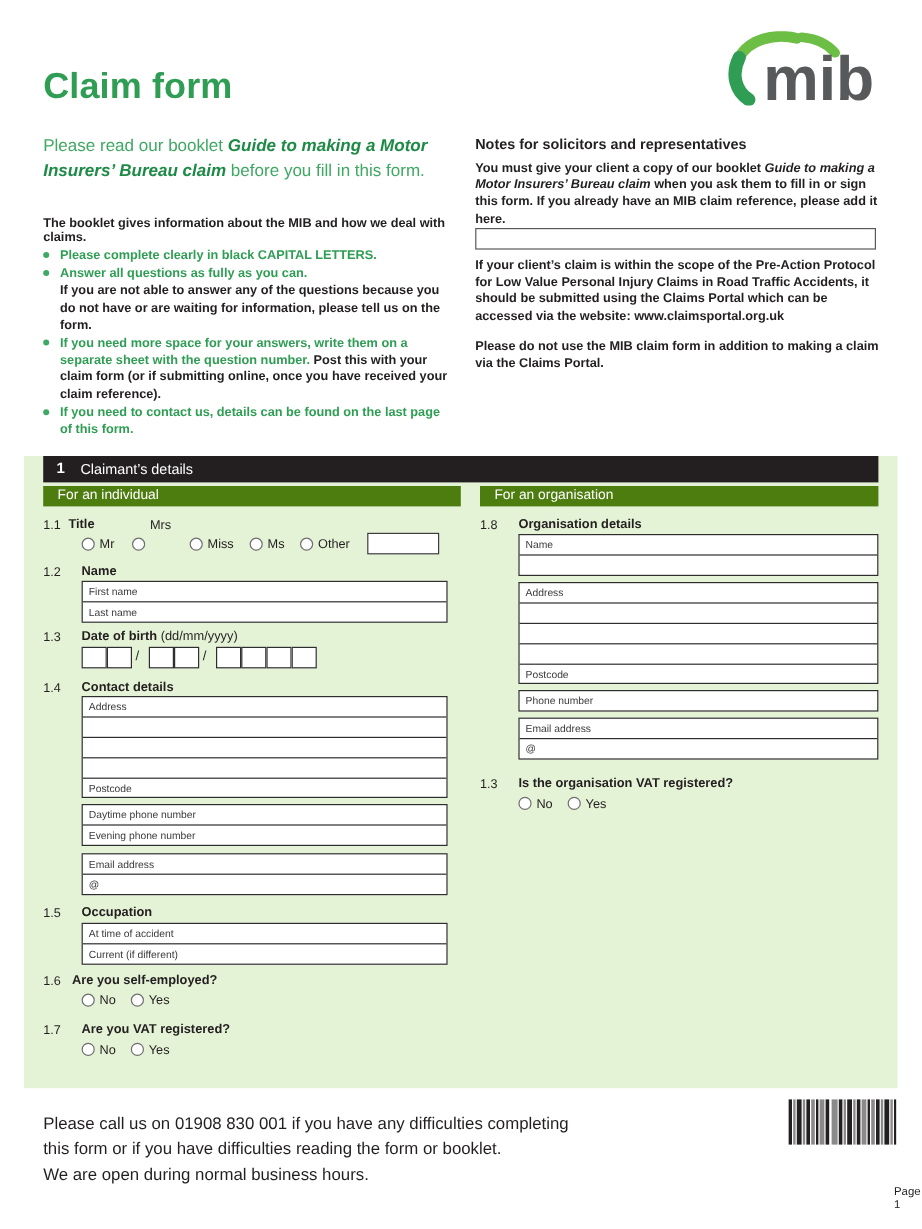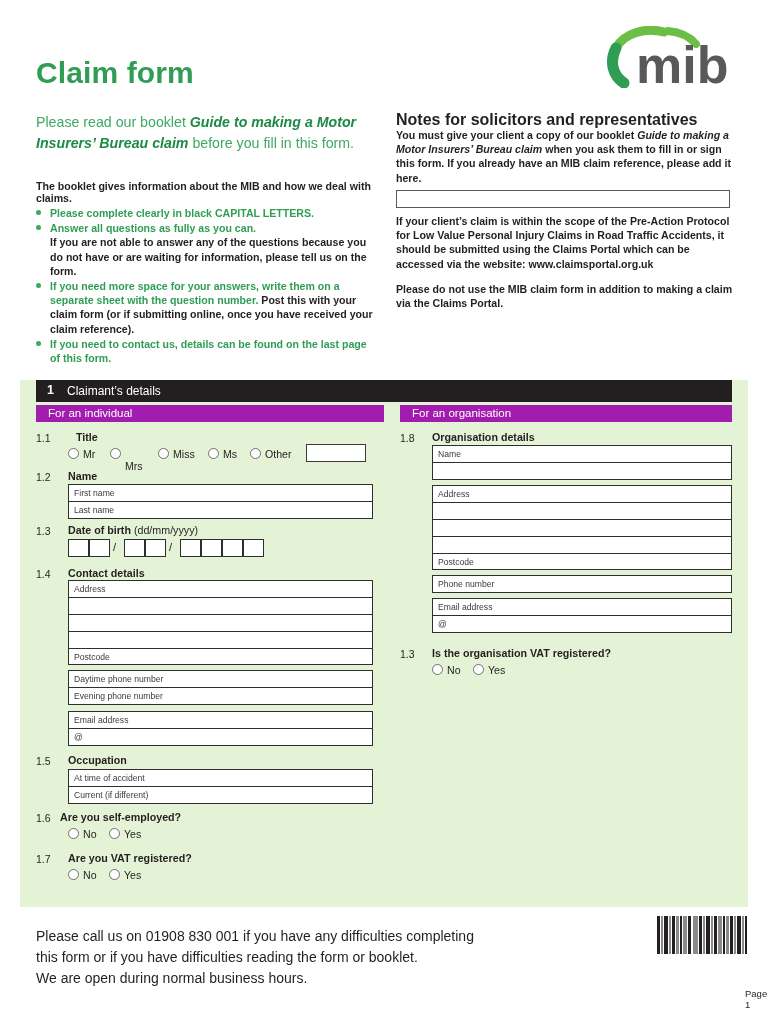--- a/index.html
+++ b/index.html
@@ -34,21 +34,21 @@
   .bullet .dot{
     position:absolute;left:0;top:4px;width:5px;height:5px;border-radius:50%;
     background:#3fa863;
   }
   .bullet .g{color:#2f9e54;font-weight:bold;font-size:10.6px;line-height:14.2px;}
   .bullet .k{color:#231f20;font-weight:bold;font-size:10.6px;line-height:14.2px;}
   .bullet p{margin:0;font-size:10.6px;line-height:14.2px;}
 
   
   .notes{position:absolute;left:396px;top:113px;width:338px;}
-  .notes h3{margin:0 0 1px 0;font-size:16px;font-weight:bold;line-height:14px;}
+  .notes h3{margin:0 0 6px 0;font-size:12px;font-weight:bold;line-height:14px;}
   .notes p{margin:0;font-size:10.6px;line-height:14.2px;font-weight:bold;}
   .notes i{font-style:italic;}
   .ref-box{
     position:absolute;left:396px;top:190px;width:334px;height:18px;
     border:1.4px solid #58595b;background:#fff;box-sizing:border-box;
   }
   .notes2{position:absolute;left:396px;top:214px;width:340px;}
   .notes2 p{margin:0;font-size:10.6px;line-height:14.2px;font-weight:bold;}
   .notes2 p.spaced{margin-top:11px;}
 
@@ -61,21 +61,21 @@
     background:#e4f2d6;
   }
   .secbar{
     position:absolute;left:16px;top:0px;width:696px;height:22px;
     background:#231f20;color:#ffffff;
   }
   .secbar .num{position:absolute;left:11px;top:3px;font-size:12.5px;font-weight:bold;}
   .secbar .lbl{position:absolute;left:31px;top:3.5px;font-size:12px;}
 
   .colhdr{
-    position:absolute;height:17px;background:#a21caf;color:#ffffff;
+    position:absolute;height:17px;background:#4d7c0f;color:#ffffff;
     font-size:11.5px;
   }
   .colhdr span{position:absolute;left:12px;top:1.5px;}
   .colhdr.left{left:16px;top:25px;width:348px;}
   .colhdr.right{left:380px;top:25px;width:332px;}
   .qnum{position:absolute;font-size:10.5px;color:#231f20;}
   .qlabel{position:absolute;font-size:10.7px;font-weight:bold;color:#231f20;}
   .qlabel .norm{font-weight:normal;}
 
   
@@ -177,26 +177,26 @@
     </div>
 
     <div class="colhdr left">
       <span>For an individual</span>
     </div>
     <div class="colhdr right">
       <span>For an organisation</span>
     </div>
 
     <div class="qnum" style="left:16px;top:52px;">1.1</div>
-    <div class="qlabel" style="left:56px;top:51px;text-align:center;">Title</div>
+    <div class="qlabel" style="left:37px;top:51px;text-align:center;">Title</div>
 
     <div class="radio" style="left:48px;top:68px;"></div>
     <div class="rlabel" style="left:63px;top:68px;">Mr</div>
     <div class="radio" style="left:90px;top:68px;"></div>
-    <div class="rlabel" style="left:105px;top:80px;">Mrs</div>
+    <div class="rlabel" style="left:105px;top:52px;">Mrs</div>
     <div class="radio" style="left:138px;top:68px;"></div>
     <div class="rlabel" style="left:153px;top:68px;">Miss</div>
     <div class="radio" style="left:188px;top:68px;"></div>
     <div class="rlabel" style="left:203px;top:68px;">Ms</div>
     <div class="radio" style="left:230px;top:68px;"></div>
     <div class="rlabel" style="left:245px;top:68px;">Other</div>
     <input class="fbox" style="left: 286px; top: 64px; width: 60px; height: 18px; font-size: 9px; padding: 0px 4px;">
 
     <div class="qnum" style="left:16px;top:91px;">1.2</div>
     <div class="qlabel" style="left:48px;top:90px;">Name</div>

